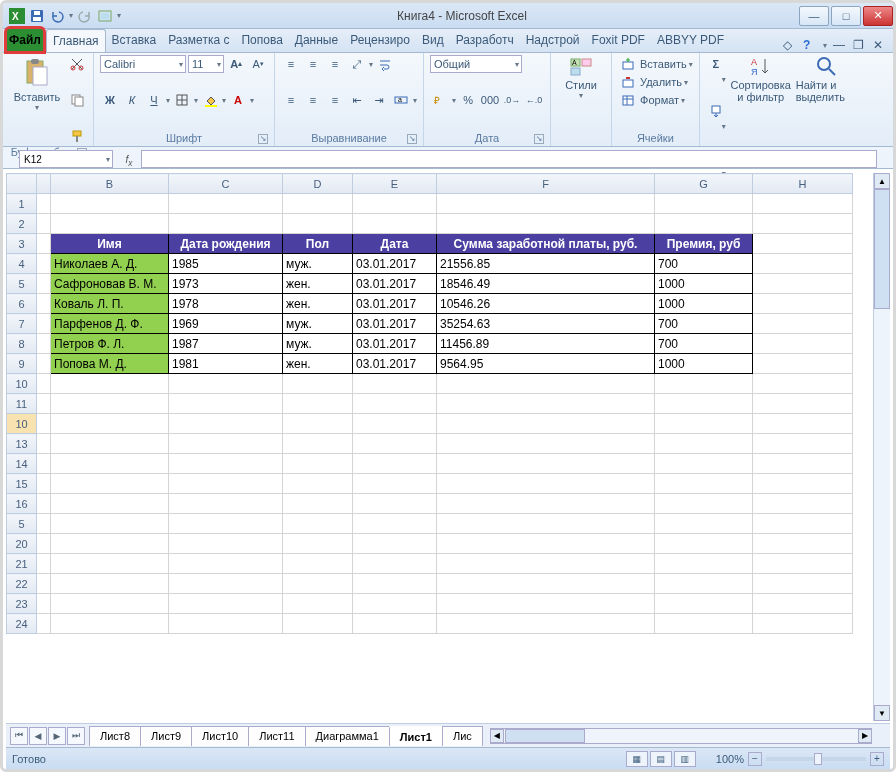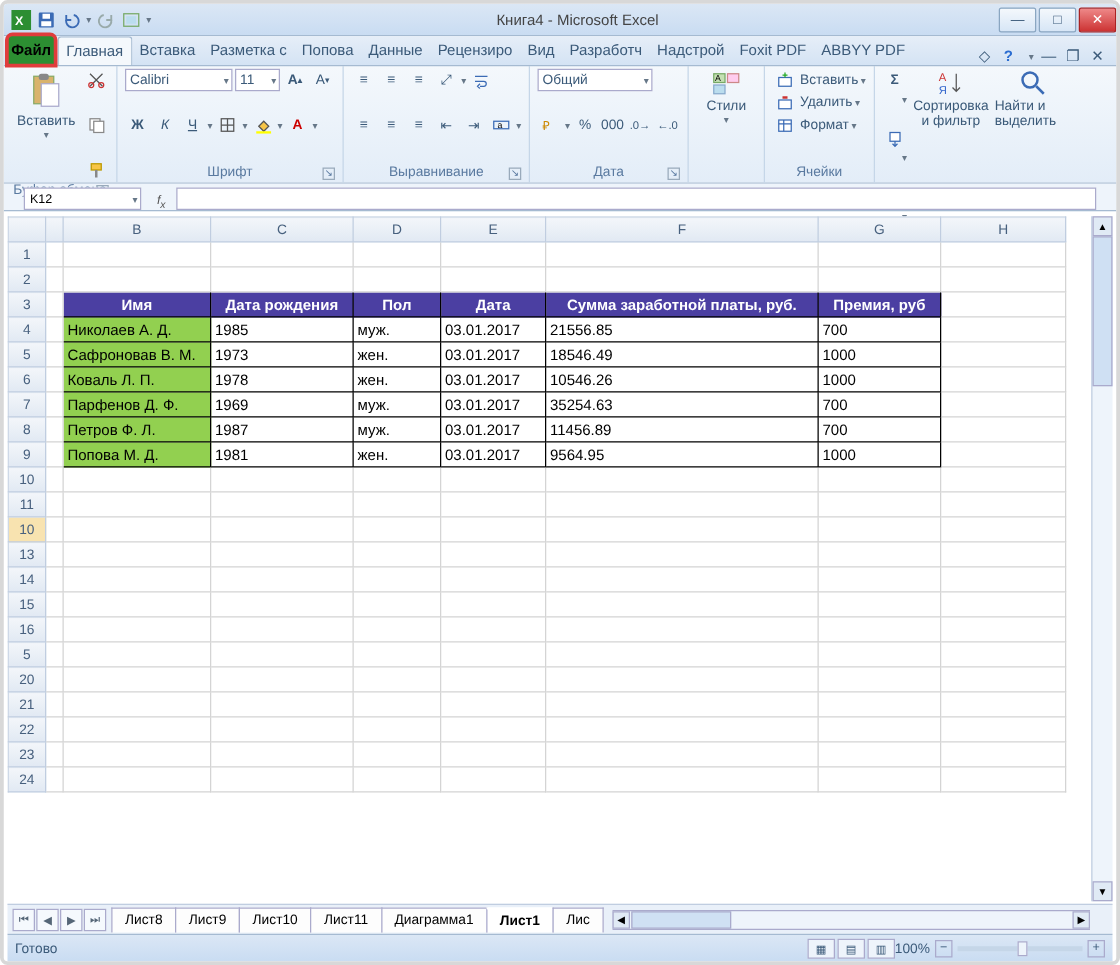--- a/index.html
+++ b/index.html
@@ -75,21 +75,21 @@
 .sheet-tab.active { background: #fff; font-weight: bold; border-top: 2px solid #fff; }
 .hscroll { flex: 1; margin: 0 18px 0 8px; height: 16px; border: 1px solid #aac; background: #eef4fb; position: relative; }
 .hscroll .thumb { position: absolute; left: 14px; width: 80px; top: 0; bottom: 0; background: #cfe0f3; border: 1px solid #aac; }
 .hscroll .arr { position: absolute; top: 0; bottom: 0; width: 14px; background: #e0eaf5; border: 1px solid #aac; display: flex; align-items: center; justify-content: center; font-size: 8px; }
 .hscroll .arr.l { left: -1px; }
 .hscroll .arr.r { right: -1px; }
 
 .statusbar { position: absolute; bottom: 0; left: 3px; right: 3px; height: 22px; background: linear-gradient(#dbe7f5,#c9dcf2); border-top: 1px solid #a5bad1; display: flex; align-items: center; font-size: 11px; color: #3b5a79; padding: 0 6px; }
 .status-left { flex: 1; }
 .view-btn { width: 22px; height: 16px; border: 1px solid #aac; background: #eef4fb; margin-left: 2px; display: inline-flex; align-items: center; justify-content: center; font-size: 9px; }
-.zoom { display: flex; align-items: center; gap: 4px; margin-left: 0; text-align: right; }
+.zoom { display: flex; align-items: center; gap: 4px; margin-left: 20px; text-align: right; }
 .zoom-slider { width: 100px; height: 4px; background: #c5d6e8; position: relative; }
 .zoom-slider .knob { position: absolute; left: 48px; top: -4px; width: 8px; height: 12px; background: #eef4fb; border: 1px solid #aac; }
 .zoom-btn { width: 14px; height: 14px; border: 1px solid #aac; display: inline-flex; align-items: center; justify-content: center; font-size: 10px; }
 
 
 .vscroll { position: absolute; top: 170px; right: 3px; bottom: 48px; width: 17px; border-left: 1px solid #c0cde0; background: #eef4fb; }
 .vscroll .arr { height: 16px; background: #e0eaf5; border: 1px solid #aac; display: flex; align-items: center; justify-content: center; font-size: 8px; }
 .vscroll .track { position: absolute; top: 16px; bottom: 16px; left: 0; right: 0; }
 .vscroll .thumb { position: absolute; top: 0; height: 120px; left: 0; right: 0; background: #cfe0f3; border: 1px solid #aac; }
 .vscroll .arr.b { position: absolute; bottom: 0; left: 0; right: 0; }

